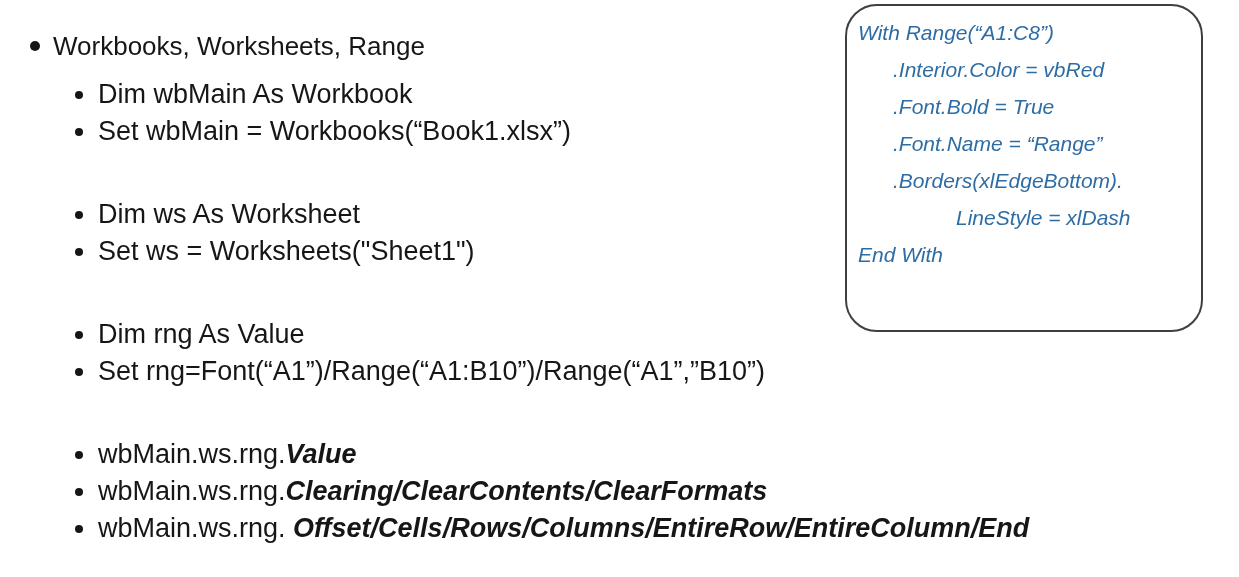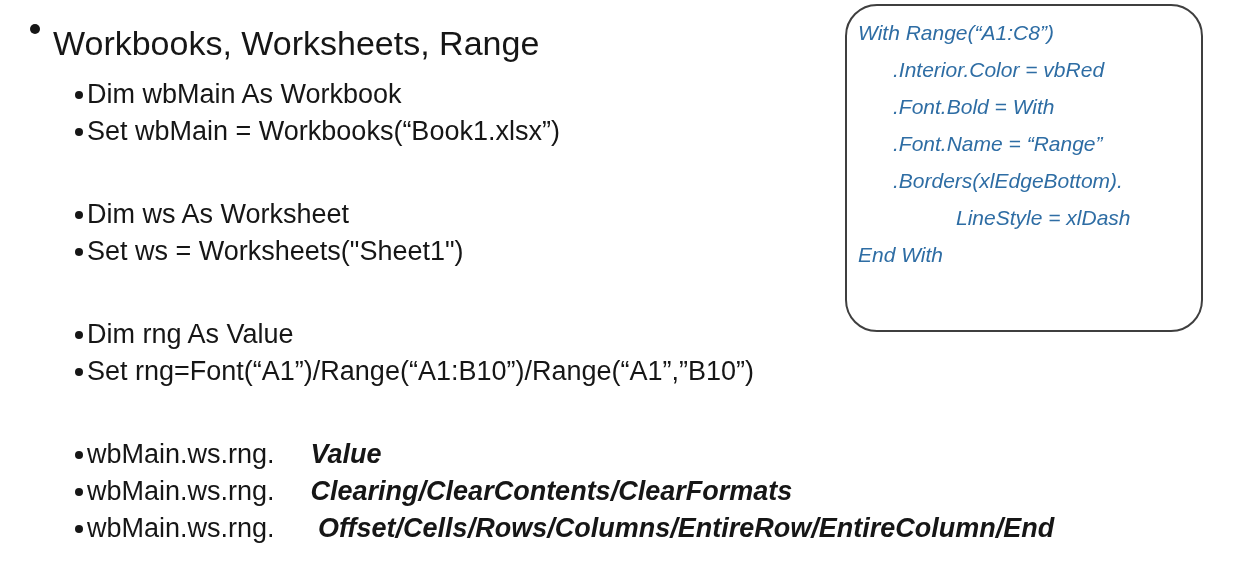--- a/index.html
+++ b/index.html
@@ -16,53 +16,52 @@
     overflow: hidden;
   }
   .content {
     position: absolute;
     left: 30px;
     top: 24px;
     right: 0;
   }
   .title-row {
     display: flex;
-    align-items: flex-start;
+    align-items: center;
     gap: 13px;
     height: 44px;
-    font-size: 34px;
+    font-size: 26px;
     color: #161616;
     white-space: nowrap;
   }
   .bullet {
     display: inline-block;
     border-radius: 50%;
     background: #161616;
     flex: 0 0 auto;
   }
   .bullet.lg { width: 10px; height: 10px; }
   .bullet.sm { width: 8px;  height: 8px;  }
   .groups { margin-left: 45px; }
   .group { margin-top: 46px; }
   .group.first { margin-top: 8px; }
   .item {
     display: flex;
     align-items: center;
-    gap: 4px;
+    gap: 15px;
     height: 37px;
     line-height: 37px;
     font-size: 27px;
     color: #161616;
     white-space: nowrap;
   }
   .item-text { white-space: pre-wrap; }
   .em {
     font-weight: bold;
     font-style: italic;
-    margin-left: 36px;
   }
   .code-box {
     position: absolute;
     left: 845px;
     top: 4px;
     width: 358px;
     height: 328px;
     box-sizing: border-box;
     border: 2px solid #3f3f3f;
     background: #ffffff;
@@ -139,20 +138,20 @@
           <span class="item-text"><span>wbMain.ws.rng. </span><span class="em">Offset/Cells/Rows/Columns/EntireRow/EntireColumn/End</span></span>
         </div>
       </div>
 
     </div>
   </div>
 
   <div class="code-box" style="color: rgb(46, 109, 164); border-color: rgb(63, 63, 63); border-radius: 32px;">
     <div class="cb-line indent-0">With Range(“A1:C8”)</div>
     <div class="cb-line indent-1">.Interior.Color = vbRed</div>
-    <div class="cb-line indent-1">.Font.Bold = With</div>
+    <div class="cb-line indent-1">.Font.Bold = True</div>
     <div class="cb-line indent-1">.Font.Name = “Range”</div>
     <div class="cb-line indent-1">.Borders(xlEdgeBottom).</div>
     <div class="cb-line indent-2">LineStyle = xlDash</div>
     <div class="cb-line indent-0">End With</div>
   </div>
 
 </div>
 
 </body></html>

